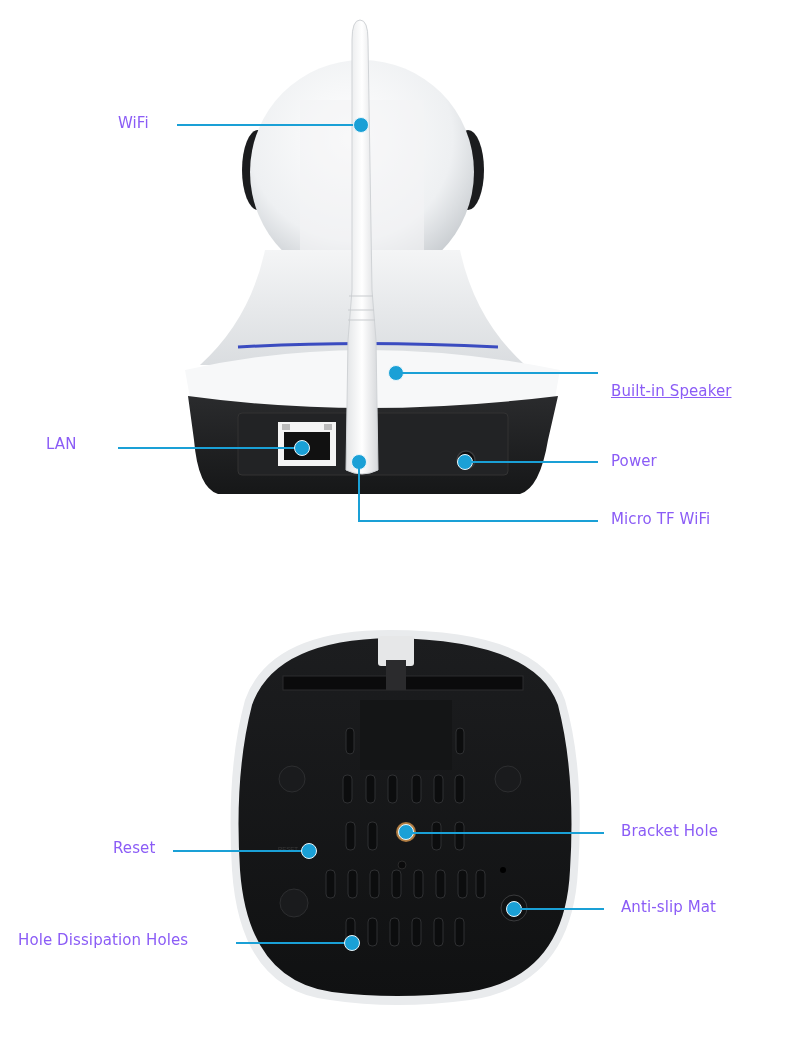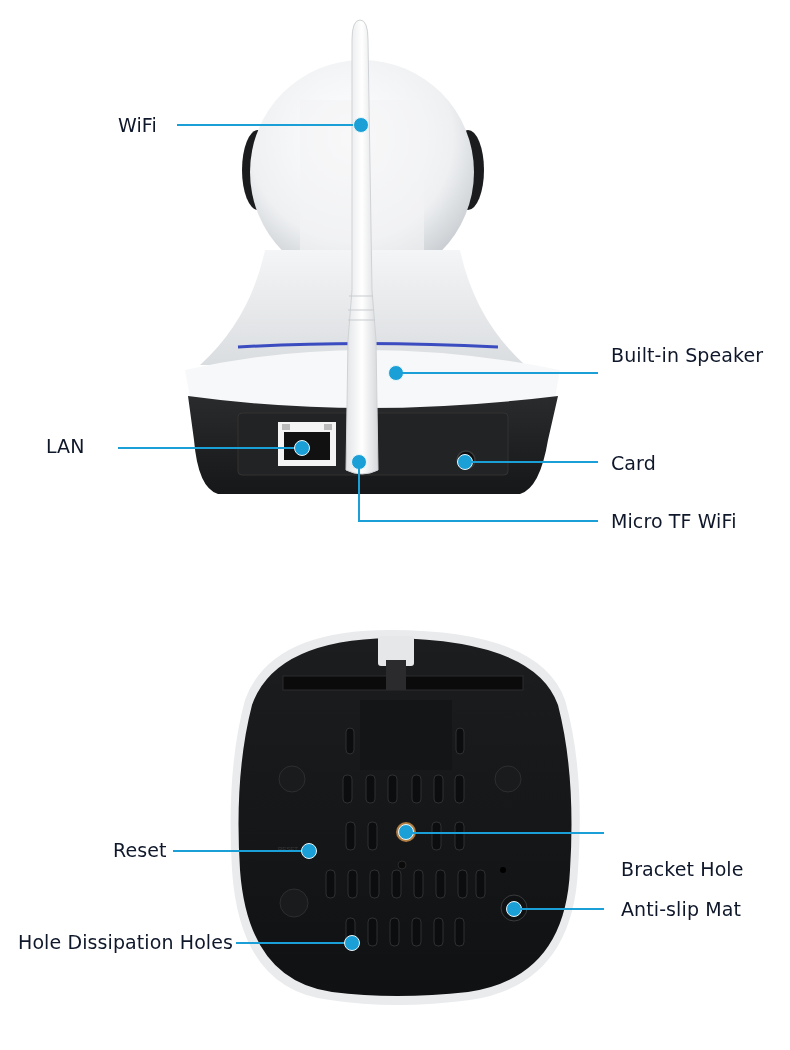--- a/index.html
+++ b/index.html
@@ -1,17 +1,17 @@
 <!DOCTYPE html>
 <html><head>
 <meta charset="utf-8">
 <style>
   html, body { margin:0; padding:0; background:#ffffff; }
   body { width:790px; height:1050px; position:relative; overflow:hidden; font-family:"DejaVu Sans", "Liberation Sans", sans-serif; }
-  .label { position:absolute; font-size:19px; color:#0f172a; white-space:nowrap; line-height:1; letter-spacing:0.1px; }
+  .label { position:absolute; font-size:15px; color:#8b5cf6; white-space:nowrap; line-height:1; letter-spacing:0.1px; }
   .line { position:absolute; background:#1aa0d6; }
   .dot { position:absolute; width:16px; height:16px; border-radius:50%; background:#1aa0d6; border:1.5px solid #e8f6fc; box-sizing:border-box; }
   svg { position:absolute; left:0; top:0; }
 </style>
 </head>
 <body>
 
 <svg width="790" height="1050" viewBox="0 0 790 1050">
   <defs>
     <radialGradient id="domeG" cx="45%" cy="35%" r="65%">
@@ -129,46 +129,46 @@
 
 <div>
   <div class="label" style="left:118px;top:116px;">WiFi</div>
   <div class="line" style="left:177px;top:124px;width:184px;height:2px;"></div>
   <div class="dot" style="left:353px;top:117px;"></div>
 </div>
 
 <div>
   <div class="dot" style="left:388px;top:365px;"></div>
   <div class="line" style="left:396px;top:372px;width:202px;height:2px;"></div>
-  <div class="label" style="left:611px;top:346px;">Built-in Speaker</div>
+  <div class="label" style="left:611px;top:384px;text-decoration:underline;">Built-in Speaker</div>
 </div>
 
 <div>
   <div class="label" style="left:46px;top:437px;">LAN</div>
   <div class="line" style="left:118px;top:447px;width:184px;height:2px;"></div>
   <div class="dot" style="left:294px;top:440px;"></div>
 </div>
 
 <div>
   <div class="dot" style="left:457px;top:454px;"></div>
   <div class="line" style="left:466px;top:461px;width:132px;height:2px;"></div>
-  <div class="label" style="left:611px;top:454px;">Card</div>
+  <div class="label" style="left:611px;top:454px;">Power</div>
 </div>
 
 <div>
   <div class="dot" style="left:351px;top:454px;"></div>
   <div class="line" style="left:358px;top:462px;width:2px;height:59px;"></div>
   <div class="line" style="left:358px;top:520px;width:240px;height:2px;"></div>
   <div class="label" style="left:611px;top:512px;">Micro TF WiFi</div>
 </div>
 
 <div>
   <div class="dot" style="left:398px;top:824px;"></div>
   <div class="line" style="left:406px;top:832px;width:198px;height:2px;"></div>
-  <div class="label" style="left:621px;top:824px;margin-top:36px;">Bracket Hole</div>
+  <div class="label" style="left:621px;top:824px;">Bracket Hole</div>
 </div>
 
 <div>
   <div class="label" style="left:113px;top:841px;">Reset</div>
   <div class="line" style="left:173px;top:850px;width:136px;height:2px;"></div>
   <div class="dot" style="left:301px;top:843px;"></div>
 </div>
 
 <div>
   <div class="dot" style="left:506px;top:901px;"></div>

